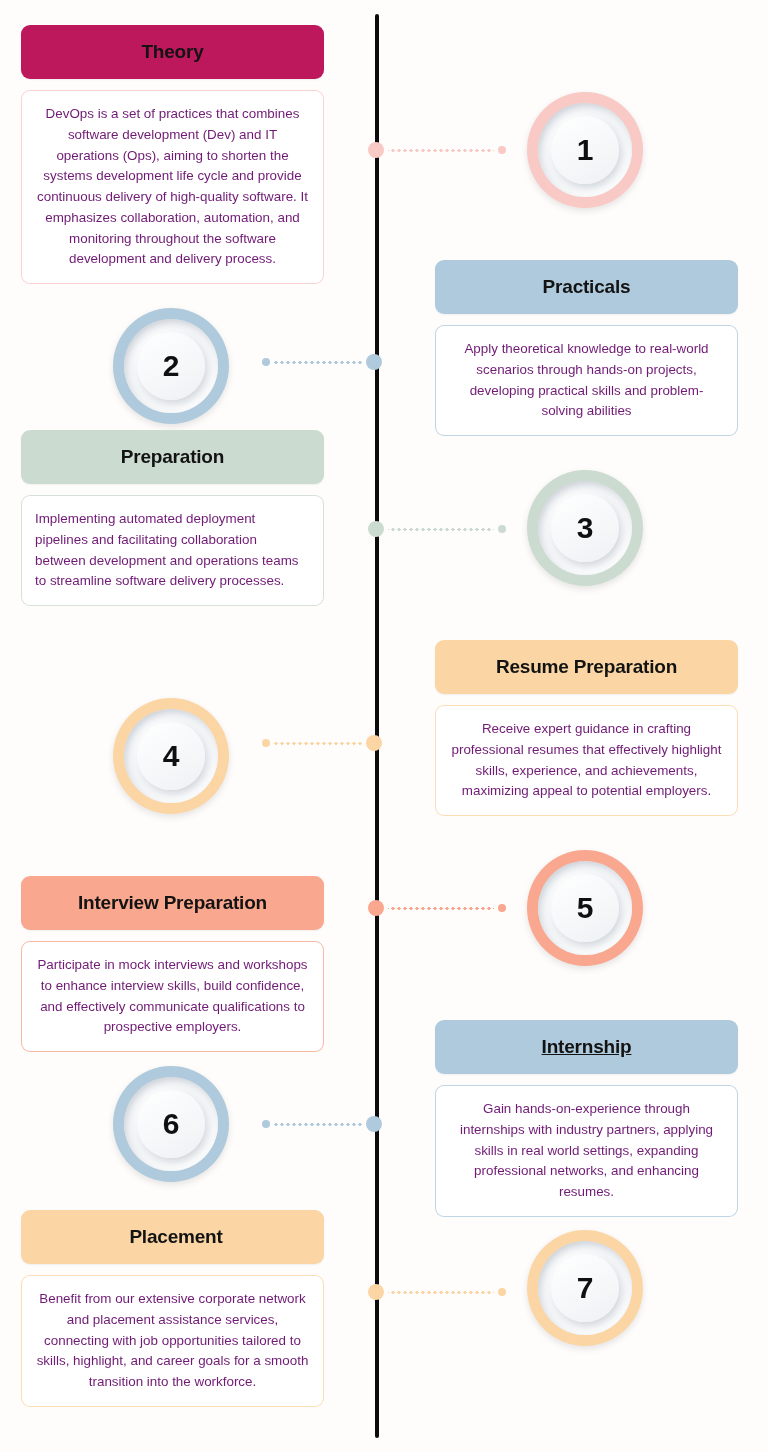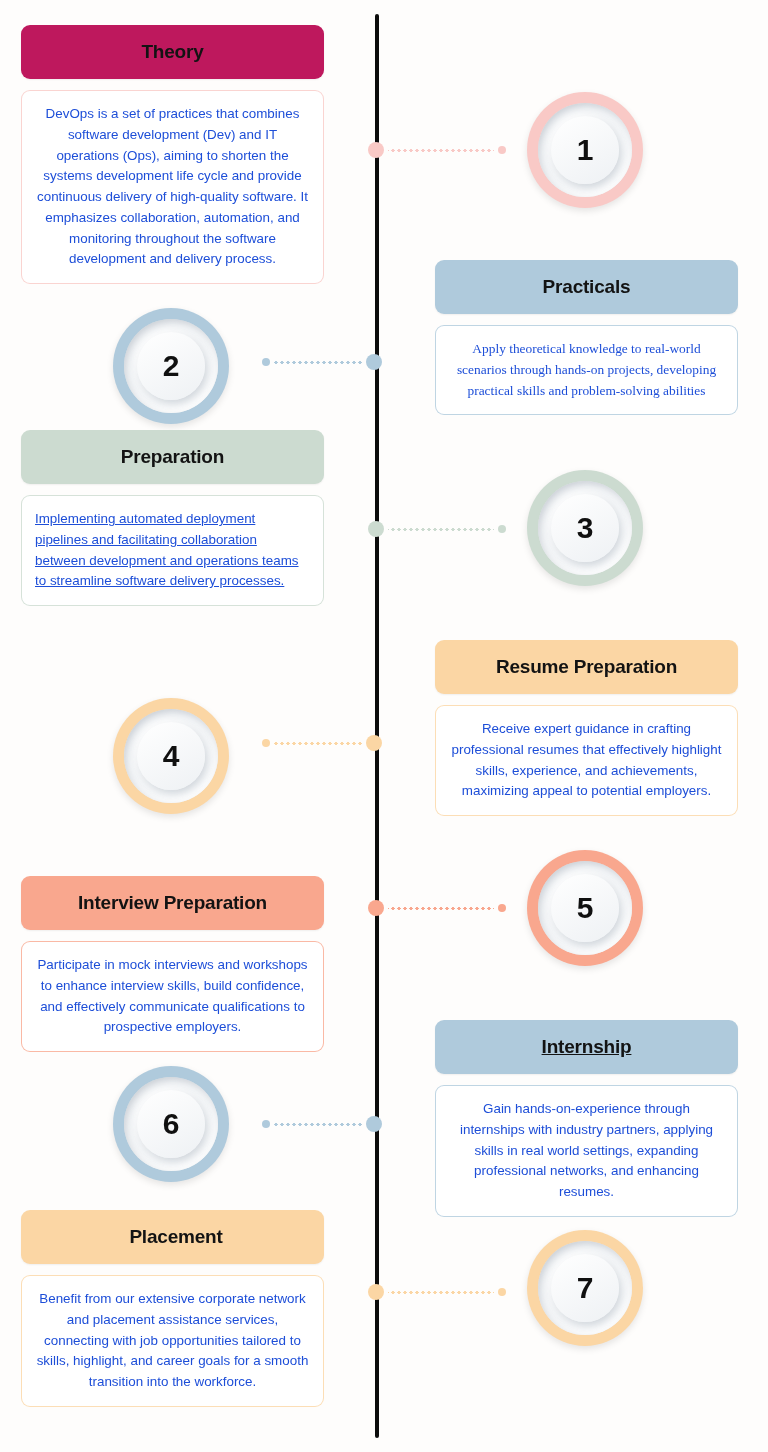--- a/index.html
+++ b/index.html
@@ -53,21 +53,21 @@
   }
 
   .panel-body {
     margin-top: 11px;
     background: #ffffff;
     border: 1px solid #e6e2dd;
     border-radius: 9px;
     padding: 13px 13px;
     font-size: 13.4px;
     line-height: 1.55;
-    color: #1d4ed8;
+    color: #701a75;
     text-align: center;
   }
   .panel-body.align-left { text-align: left; }
 
   
   .medallion {
     position: absolute;
     width: 116px;
     height: 116px;
     border-radius: 50%;
@@ -156,36 +156,36 @@
         <div class="ring-inner"></div>
         <div class="medallion-number">1</div>
       </div>
       <div class="connector to-right" style="top: 142px; color: rgb(249, 201, 198);">
         <div class="node-big" style="background: rgb(249, 201, 198);"></div>
         <div class="dash-line"></div>
         <div class="node-small" style="background: rgb(249, 201, 198);"></div>
       </div>
       <div class="panel right" style="top: 260px;">
         <div class="panel-header" style="background: rgb(175, 202, 220);">Practicals</div>
-        <div class="panel-body" style="border-color: rgba(175, 202, 220, 0.8); font-family: Liberation Serif, serif;">Apply theoretical knowledge to real-world scenarios through hands-on projects, developing practical skills and problem-solving abilities</div>
+        <div class="panel-body" style="border-color: rgba(175, 202, 220, 0.8);">Apply theoretical knowledge to real-world scenarios through hands-on projects, developing practical skills and problem-solving abilities</div>
       </div>
       <div class="medallion left" style="top: 308px; background: rgb(175, 202, 220);">
         <div class="ring-outer"></div>
         <div class="ring-mid"></div>
         <div class="ring-inner"></div>
         <div class="medallion-number">2</div>
       </div>
       <div class="connector to-left" style="top: 354px; color: rgb(175, 202, 220);">
         <div class="node-big" style="background: rgb(175, 202, 220);"></div>
         <div class="dash-line"></div>
         <div class="node-small" style="background: rgb(175, 202, 220);"></div>
       </div>
       <div class="panel left" style="top: 430px;">
         <div class="panel-header" style="background: rgb(204, 219, 208);">Preparation</div>
-        <div class="panel-body align-left" style="border-color: rgba(204, 219, 208, 0.8); text-decoration: underline;">Implementing automated deployment pipelines and facilitating collaboration between development and operations teams to streamline software delivery processes.</div>
+        <div class="panel-body align-left" style="border-color: rgba(204, 219, 208, 0.8);">Implementing automated deployment pipelines and facilitating collaboration between development and operations teams to streamline software delivery processes.</div>
       </div>
       <div class="medallion right" style="top: 470px; background: rgb(204, 219, 208);">
         <div class="ring-outer"></div>
         <div class="ring-mid"></div>
         <div class="ring-inner"></div>
         <div class="medallion-number">3</div>
       </div>
       <div class="connector to-right" style="top: 521px; color: rgb(204, 219, 208);">
         <div class="node-big" style="background: rgb(204, 219, 208);"></div>
         <div class="dash-line"></div>

